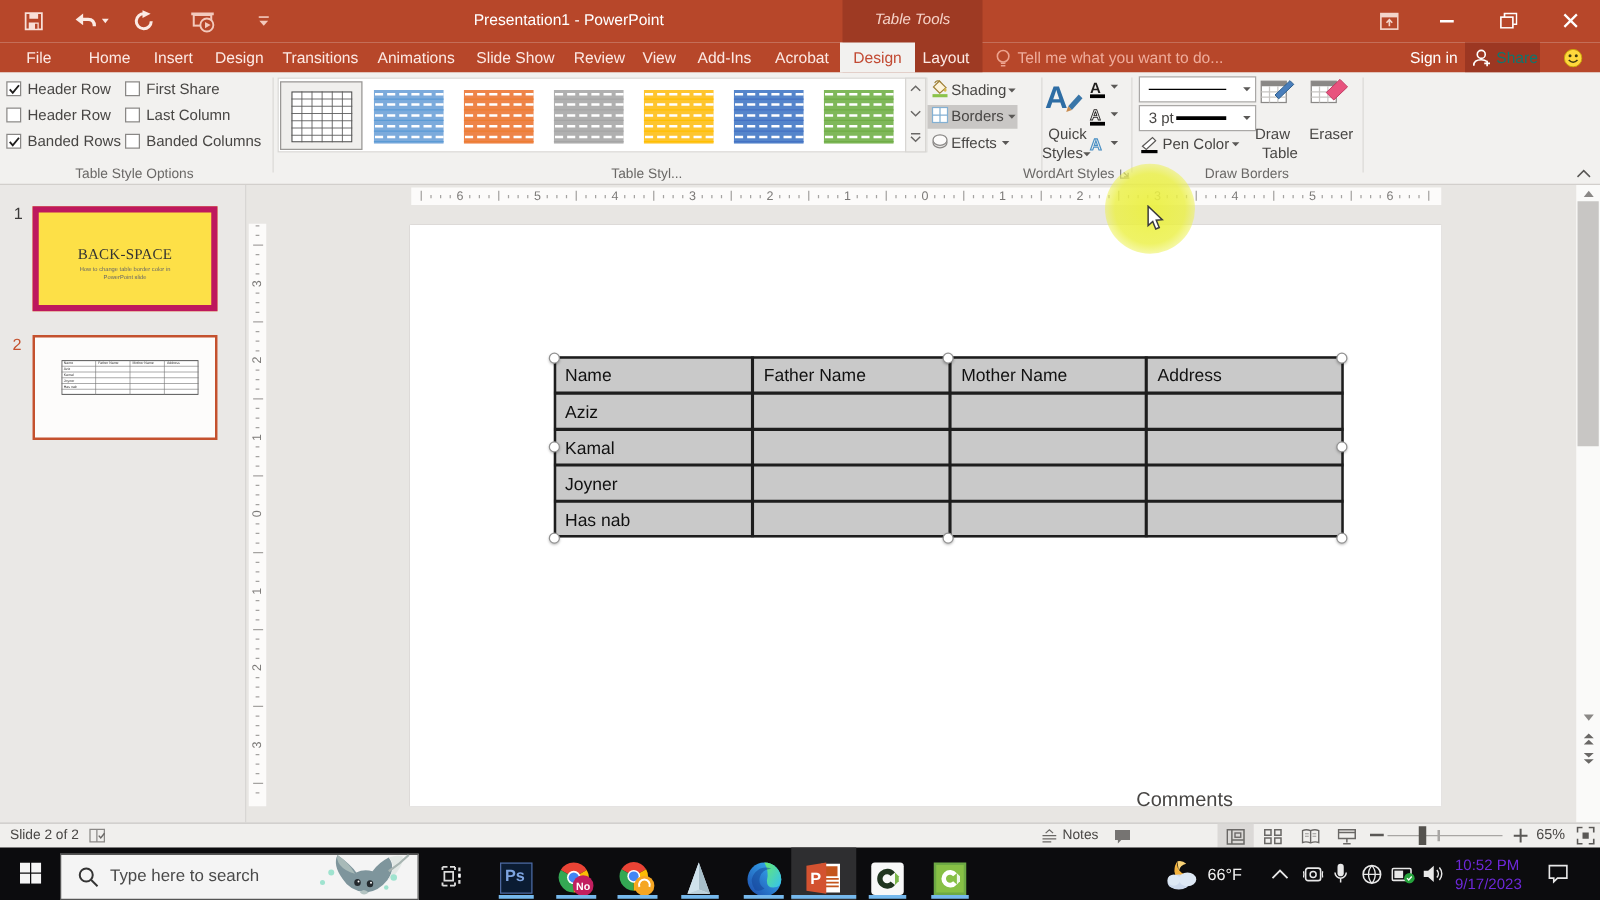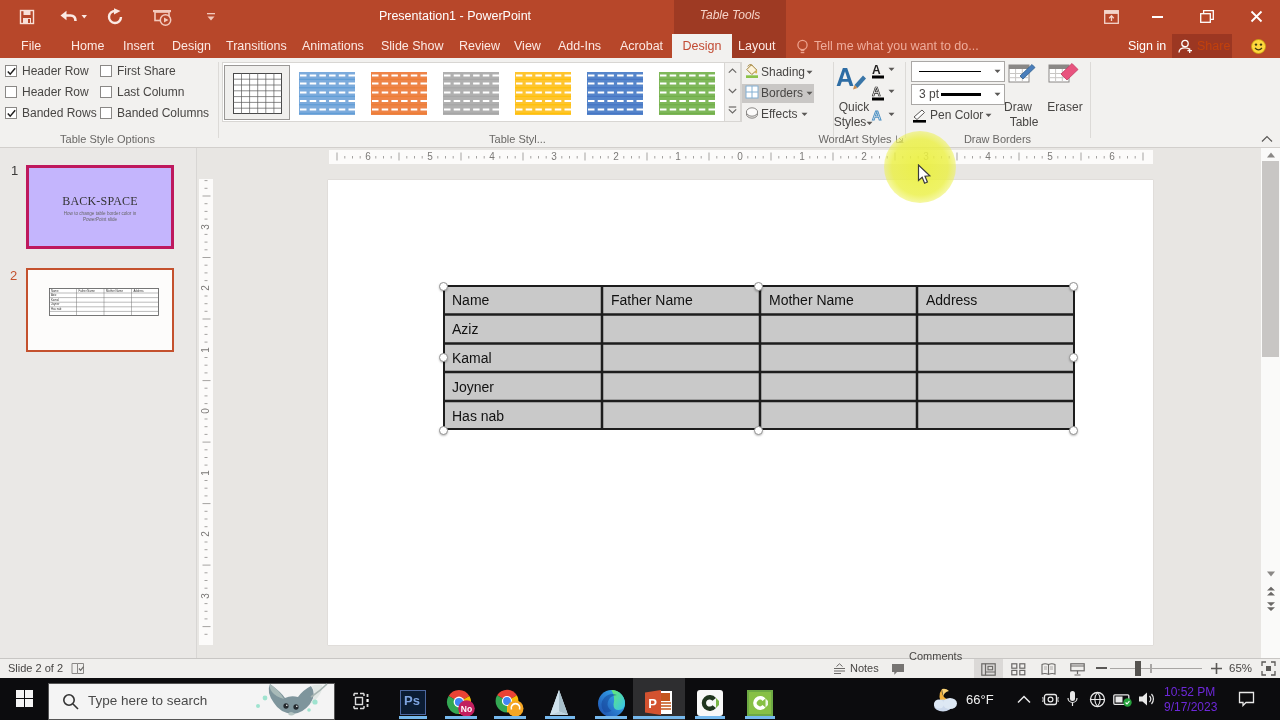--- a/index.html
+++ b/index.html
@@ -104,21 +104,21 @@
     <rect x="4.7" y="13" width="3.6" height="1.2" fill="#eda28d"></rect>
   </svg>
   <div class="tab" style="left:814px;color:#efac9b">Tell me what you want to do...</div>
   <div class="tab" style="left:1128px;color:#fff">Sign in</div>
   <div class="abs" style="left:1172px;top:34px;width:60px;height:24px;background:#9c3722"></div>
   <svg class="abs" style="left:1177px;top:38px" width="17" height="17" viewBox="0 0 17 17">
     <circle cx="8" cy="5.5" r="3.2" fill="none" stroke="#fff" stroke-width="1.3"></circle>
     <path d="M2 14.5 Q2 9.8 8 9.8 Q11 9.8 12.5 11.2" fill="none" stroke="#fff" stroke-width="1.3"></path>
     <path d="M12.7 10.5 L12.7 15 M10.4 12.7 L15 12.7" stroke="#fff" stroke-width="1.3"></path>
   </svg>
-  <div class="tab" style="left:1197px;color:#c2410c">Share</div>
+  <div class="tab" style="left:1197px;color:#0f766e">Share</div>
   <svg class="abs" style="left:1251px;top:39px" width="15" height="15" viewBox="0 0 15 15">
     <circle cx="7.5" cy="7.5" r="7" fill="#ffd83d" stroke="#c8a50a" stroke-width="0.8"></circle>
     <circle cx="5" cy="5.6" r="1.2" fill="#403a10"></circle>
     <circle cx="10" cy="5.6" r="1.2" fill="#403a10"></circle>
     <path d="M4 9 Q7.5 12.6 11 9" fill="none" stroke="#403a10" stroke-width="1.2"></path>
   </svg>
   <div class="abs" id="ribbon"></div>
 
   <div class="cbrow" style="left:22px;top:65px">Header Row</div>
   <div class="cbrow" style="left:117px;top:65px">First Share</div>
@@ -323,21 +323,21 @@
   <div class="glabel" style="left:930px;width:135px">Draw Borders</div>
   <div class="gsep" style="left:1090px"></div>
   <svg class="abs" style="left:1261px;top:134px" width="12" height="9" viewBox="0 0 12 9">
     <path d="M1 7.5 L6 2.5 L11 7.5" fill="none" stroke="#5a5856" stroke-width="1.2"></path>
   </svg>
   <div class="abs" id="mainarea"></div>
   <div class="abs" id="slidepanel"></div>
   <div class="abs" style="left:196px;top:148px;width:1px;height:510px;background:#d8d6d4"></div>
 
   <div class="abs" style="left:11px;top:163px;font-size:13px;color:#3b3a39">1</div>
-  <div class="abs" style="left:26px;top:165px;width:148px;height:84px;background:#c4b5fd;border:3px solid #be185d">
+  <div class="abs" style="left:26px;top:165px;width:148px;height:84px;background:#fde047;border:5px solid #be185d">
     <div style="position:absolute;left:0;top:26px;width:100%;text-align:center;font-size:12px;letter-spacing:0.2px;color:#333;font-family:'Liberation Serif',serif">BACK-SPACE</div>
     <div style="position:absolute;left:0;top:43px;width:100%;text-align:center;font-size:4.6px;color:#666;line-height:5.6px">How to change table border color in<br>PowerPoint slide</div>
   </div>
   <div class="abs" style="left:10px;top:268px;font-size:13px;color:#c4512e">2</div>
   <div class="abs" style="left:26px;top:268px;width:148px;height:84px;background:#fdfcfb;border:2px solid #c4512e">
     <svg style="position:absolute;left:21px;top:18px" width="110" height="28" viewBox="0 0 110 28">
       <rect x="0.5" y="0.5" width="109" height="27" fill="#fff" stroke="#555" stroke-width="0.8"></rect>
       <g stroke="#777" stroke-width="0.5">
         <path d="M0 5 H110 M0 9.6 H110 M0 14.2 H110 M0 18.8 H110 M0 23.4 H110"></path>
         <path d="M27.5 0 V28 M55 0 V28 M82.5 0 V28"></path>
@@ -445,21 +445,21 @@
     <path d="M8 6.5 L9.6 8.3 L12.6 4.6" fill="none" stroke="#6a6866" stroke-width="1.2"></path>
   </svg>
   <svg class="abs" style="left:833px;top:663px" width="13" height="12" viewBox="0 0 13 12">
     <path d="M3.5 3.5 L6.5 0.8 L9.5 3.5" fill="none" stroke="#6a6866" stroke-width="1"></path>
     <path d="M1 5.5 H12 M1 8 H12 M1 10.5 H8" stroke="#6a6866" stroke-width="1"></path>
   </svg>
   <div class="abs" style="left:850px;top:662px;font-size:11px;color:#484644">Notes</div>
   <svg class="abs" style="left:891px;top:663px" width="14" height="13" viewBox="0 0 14 13">
     <path d="M1 1 H13 V9 H6 L3.3 11.8 V9 H1 Z" fill="#767472"></path>
   </svg>
-  <div class="abs" style="left:909px;top:650px;font-size:11px;color:#484644">Comments</div>
+  <div class="abs" style="left:909px;top:632px;font-size:16px;color:#484644">Comments</div>
   <div class="abs" style="left:974px;top:659px;width:29px;height:19px;background:#dbd9d7"></div>
   <svg class="abs" style="left:981px;top:663px" width="15" height="13" viewBox="0 0 15 13">
     <rect x="0.8" y="0.8" width="13.4" height="11.4" fill="none" stroke="#6a6866" stroke-width="1.2"></rect>
     <path d="M4.5 0.8 V12.2 M4.5 9 H14" stroke="#6a6866" stroke-width="1.2"></path>
     <rect x="7" y="3.4" width="4.6" height="3.4" fill="none" stroke="#6a6866" stroke-width="1.1"></rect>
   </svg>
   <svg class="abs" style="left:1011px;top:663px" width="15" height="13" viewBox="0 0 15 13">
     <g fill="none" stroke="#6a6866" stroke-width="1.2">
       <rect x="0.8" y="0.8" width="5" height="4.4"></rect>
       <rect x="8.8" y="0.8" width="5" height="4.4"></rect>

